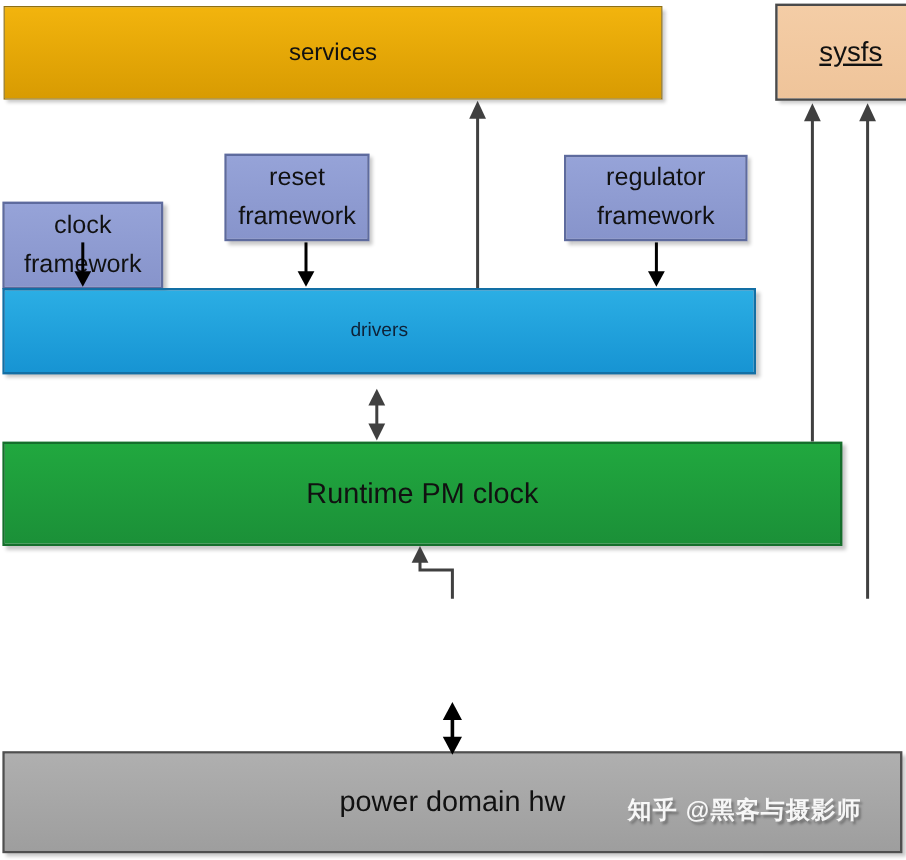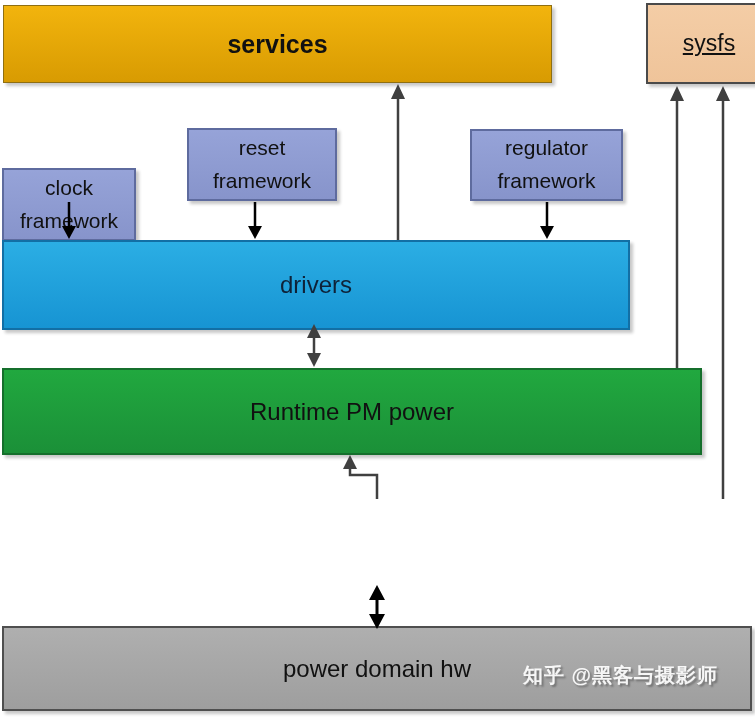--- a/index.html
+++ b/index.html
@@ -18,45 +18,44 @@
     justify-content: center;
     text-align: center;
     color: #111111;
     box-sizing: border-box;
     box-shadow: 3px 3px 3px rgba(0,0,0,0.22);
   }
   .box-services {
     left: 3px; top: 5px; width: 549px; height: 78px;
     background: linear-gradient(#F2B40D, #D89B02);
     border: 1px solid #8F6F12;
-    font-size: 25px;
-    font-weight: bold;
+    font-size: 20px;
   }
   .box-sysfs {
     left: 646px; top: 3px; width: 126px; height: 81px;
     background: linear-gradient(#F4CDA6, #EFC49A);
     border: 2px solid #4A4A4A;
     font-size: 23px;
     text-decoration: underline;
   }
   .box-framework {
     background: linear-gradient(#96A3D8, #8794CB);
     border: 2px solid #5E6B9E;
     font-size: 21px;
     line-height: 1.55;
     padding: 0 4px;
   }
   .box-clock     { left: 2px;   top: 128px; width: 134px; height: 73px; margin-top: 40px; }
-  .box-reset     { left: 187px; top: 128px; width: 150px; height: 73px; }
+  .box-reset     { left: 187px; top: 128px; width: 121px; height: 73px; }
   .box-regulator { left: 470px; top: 129px; width: 153px; height: 72px; }
   .box-drivers {
-    left: 2px; top: 240px; width: 628px; height: 90px;
+    left: 2px; top: 240px; width: 628px; height: 72px;
     background: linear-gradient(#2BAEE4, #1794D3);
     border: 2px solid #126FA5;
-    font-size: 24px;
+    font-size: 16px;
     color: #0E2238;
   }
   .box-runtime {
     left: 2px; top: 368px; width: 700px; height: 87px;
     background: linear-gradient(#21A83F, #1B9038);
     border: 2px solid #156F2C;
     font-size: 24px;
   }
   .box-gray {
     background: linear-gradient(#AFAFAF, #9E9E9E);
@@ -107,21 +106,21 @@
 
   <div class="box box-framework box-regulator">
     <span>regulator framework</span>
   </div>
 
   <div class="box box-drivers">
     <span>drivers</span>
   </div>
 
   <div class="box box-runtime">
-    <span>Runtime PM power</span>
+    <span>Runtime PM clock</span>
   </div>
 
 
   <div class="box box-gray box-pdhw">
     <span>power domain hw</span>
   </div>
 
   <svg class="arrow-layer" viewBox="0 0 755 717">
 
     <g>

